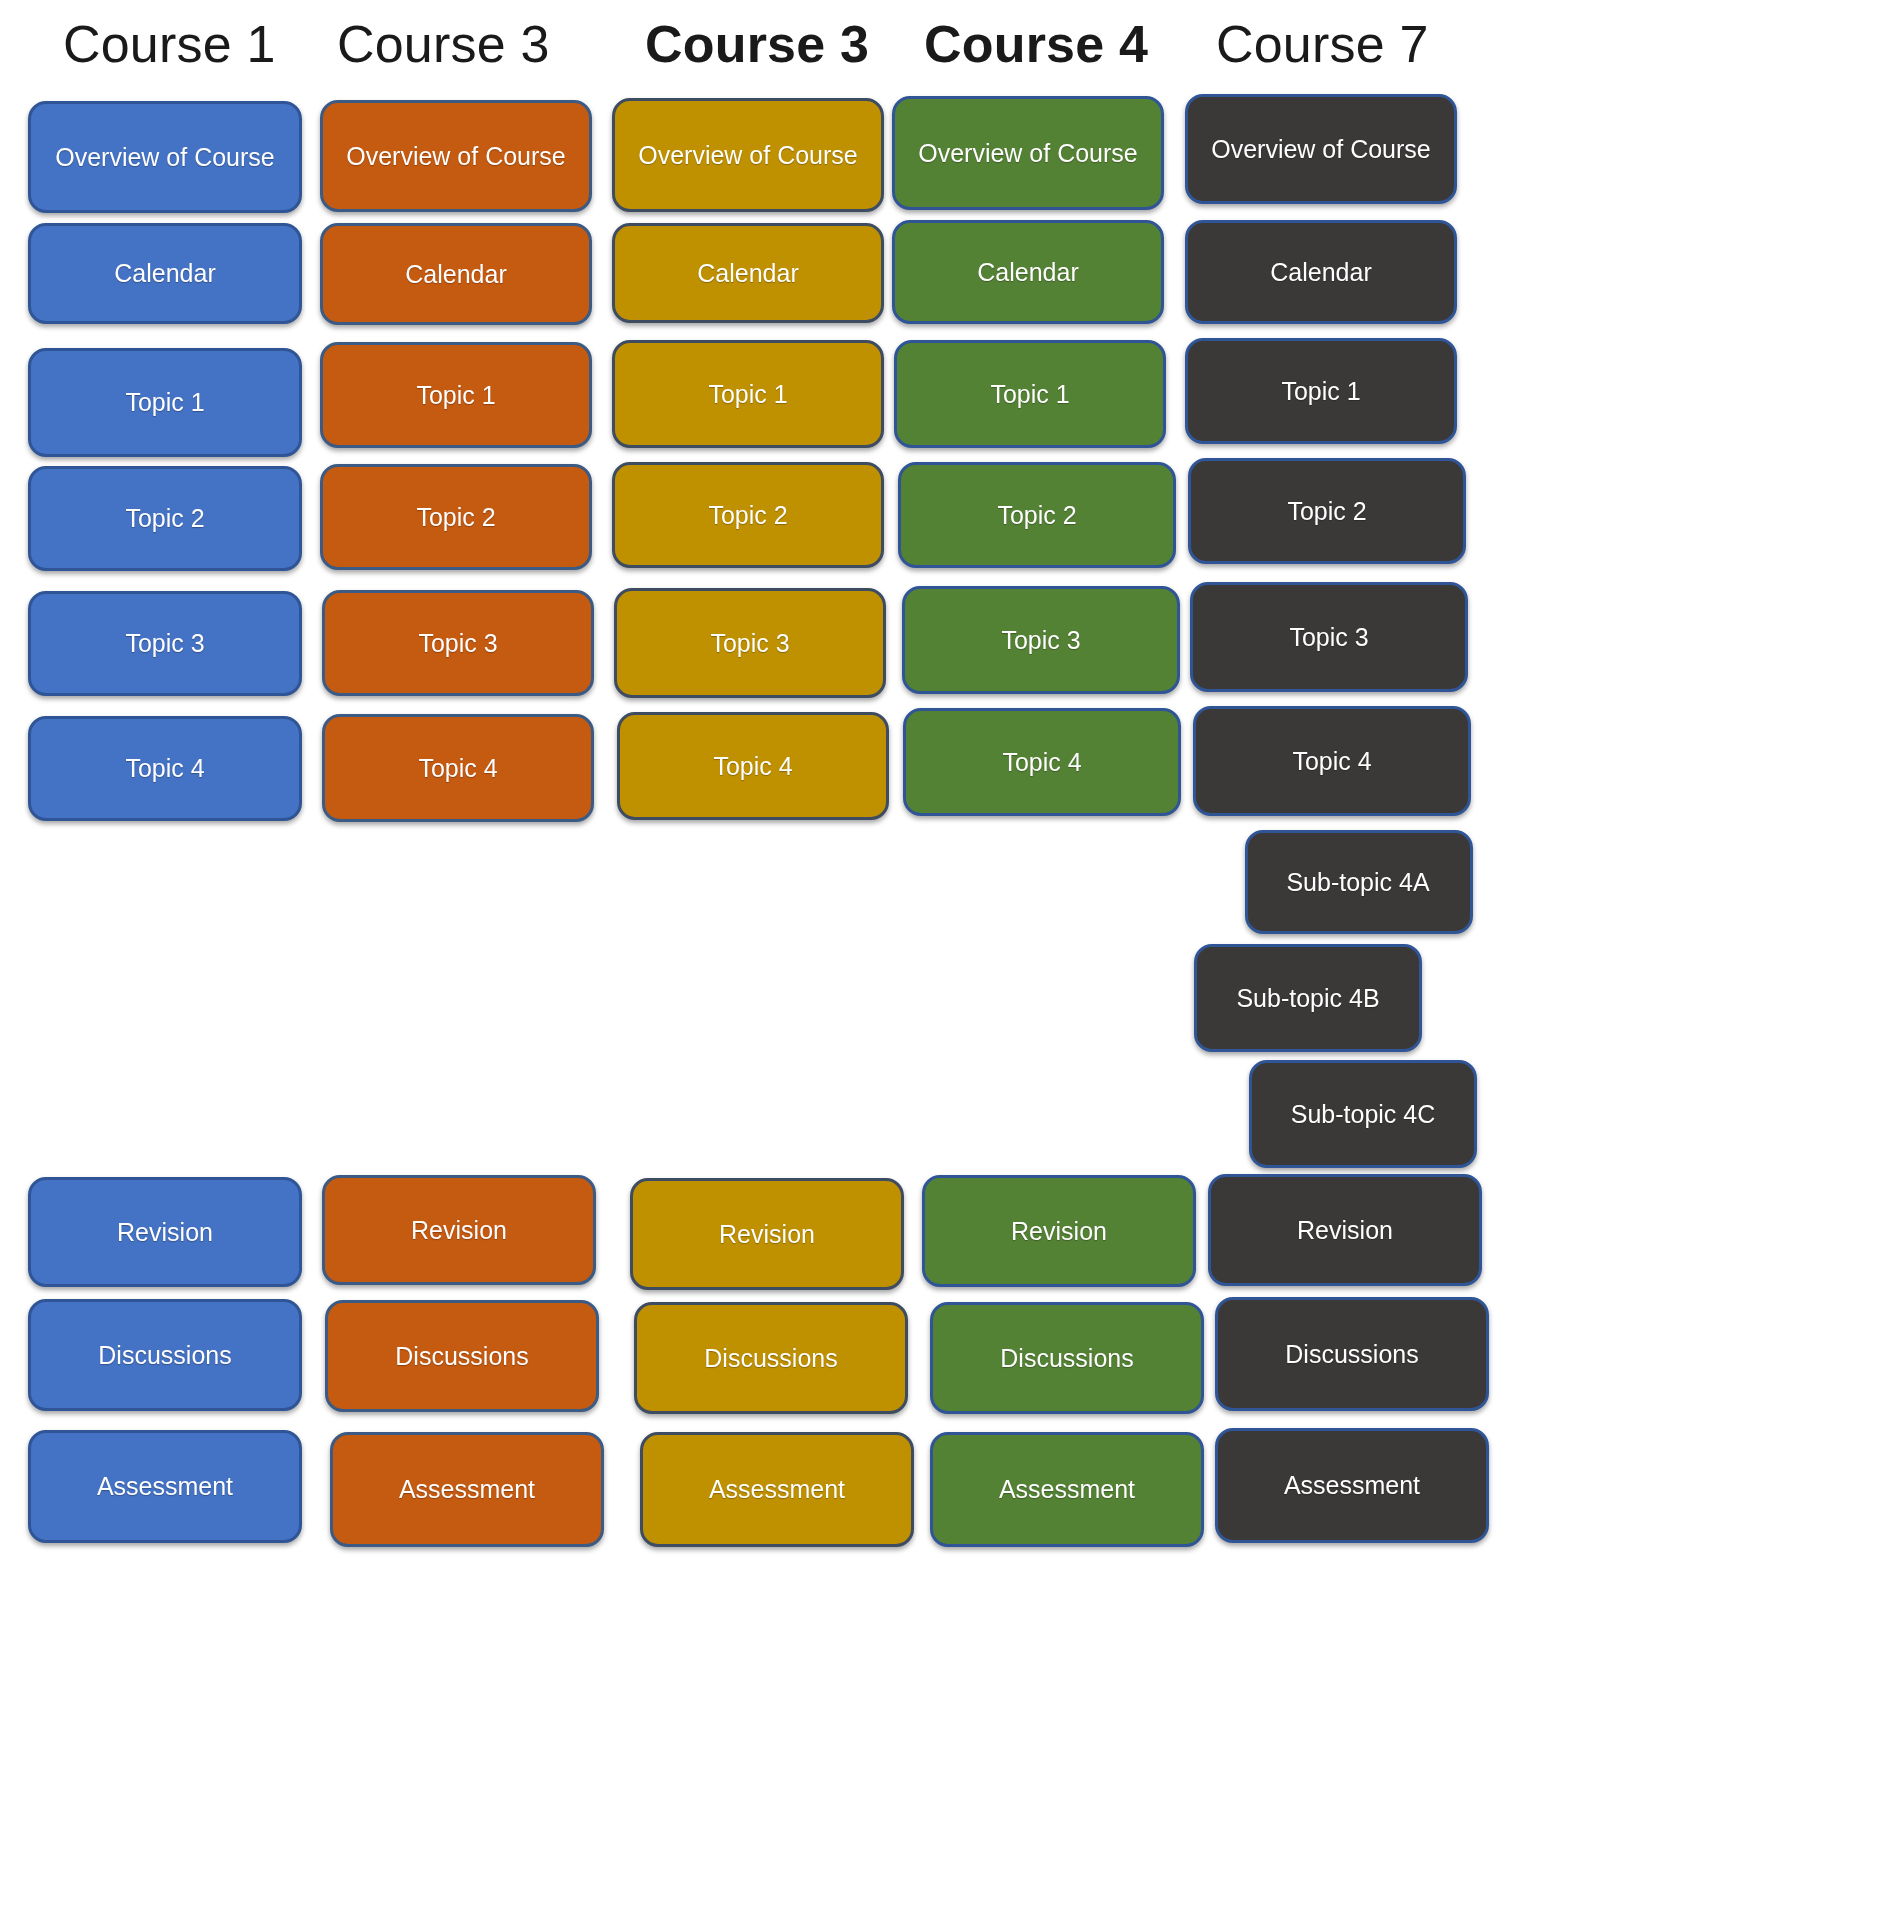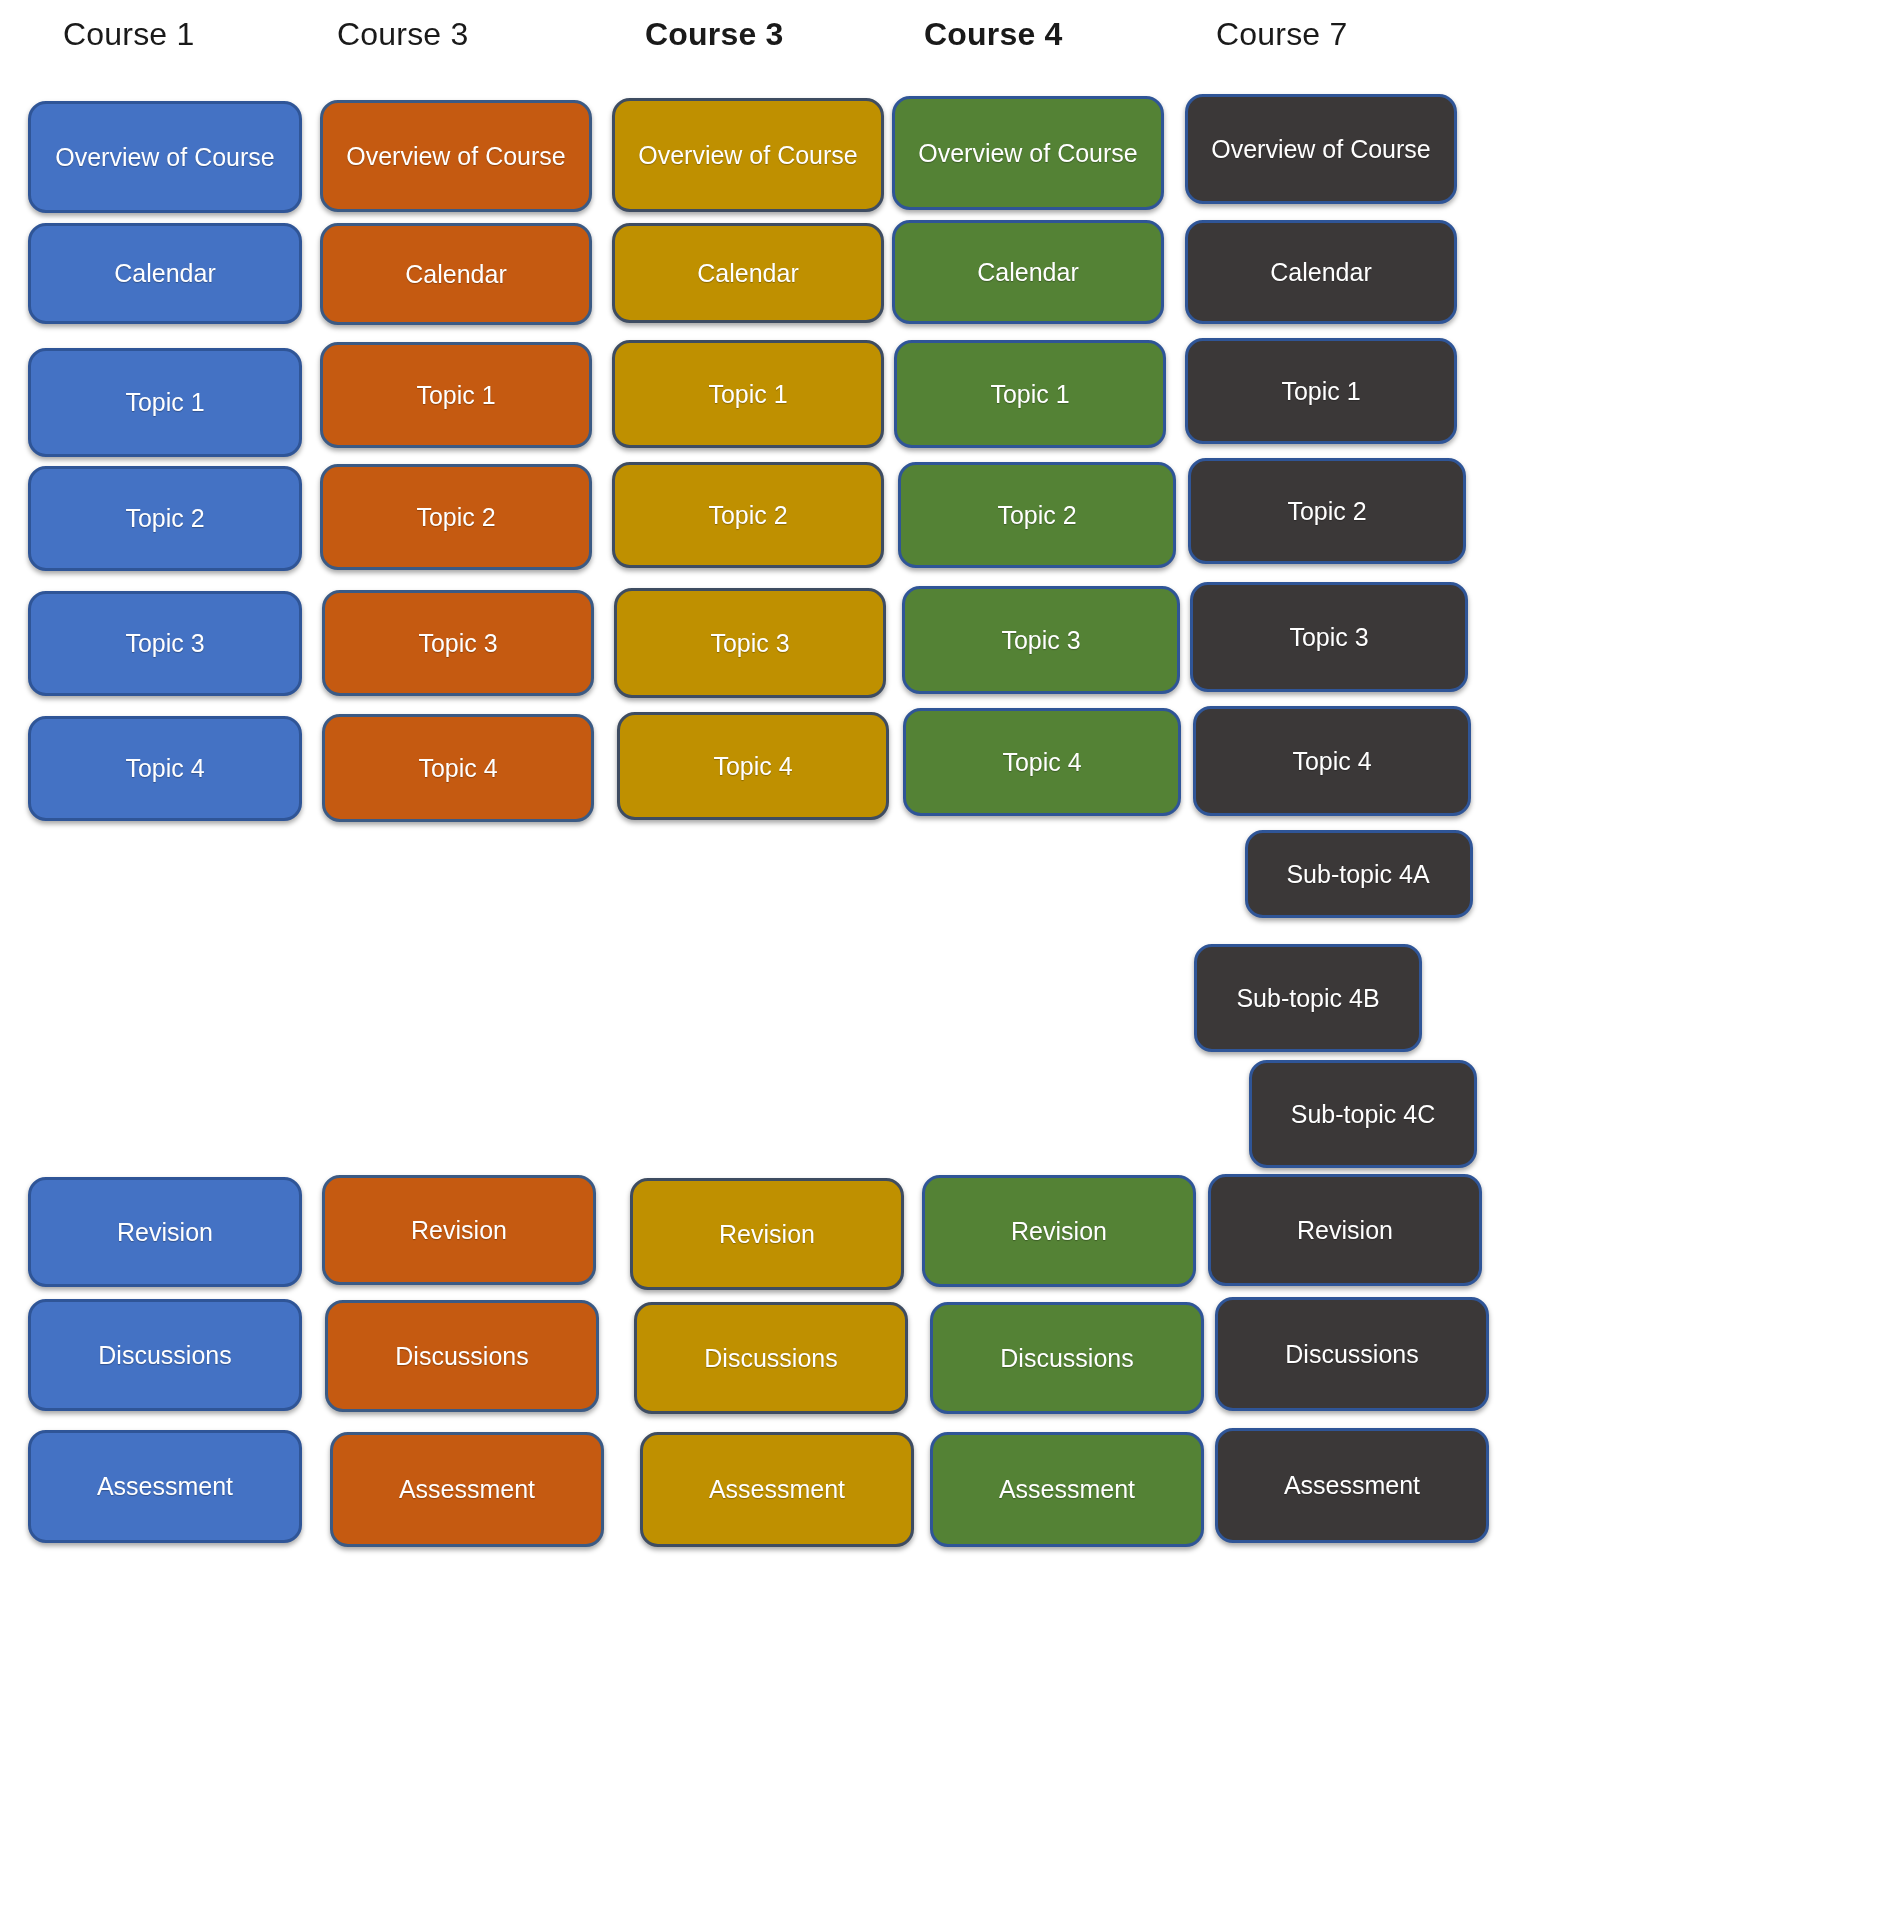--- a/index.html
+++ b/index.html
@@ -12,21 +12,21 @@
     position: relative;
     width: 1879px;
     height: 1929px;
     background: #ffffff;
     font-family: "Liberation Sans", "DejaVu Sans", sans-serif;
     overflow: hidden;
   }
   .col-header {
     position: absolute;
     color: #1a1a1a;
-    font-size: 32px;
+    font-size: 52px;
     font-weight: 400;
     letter-spacing: 0.2px;
     white-space: nowrap;
     line-height: 1;
   }
   .node {
     position: absolute;
     box-sizing: border-box;
     display: flex;
     align-items: center;
@@ -192,21 +192,21 @@
         </div>
         <div class="node c-dark" style="left: 1188px; top: 458px; width: 278px; height: 106px;">
           <span class="lbl">Topic 2</span>
         </div>
         <div class="node c-dark" style="left: 1190px; top: 582px; width: 278px; height: 110px;">
           <span class="lbl">Topic 3</span>
         </div>
         <div class="node c-dark" style="left: 1193px; top: 706px; width: 278px; height: 110px;">
           <span class="lbl">Topic 4</span>
         </div>
-        <div class="node c-dark" style="left: 1245px; top: 830px; width: 228px; height: 88px; padding-left: 8px;">
+        <div class="node c-dark" style="left: 1245px; top: 830px; width: 228px; height: 104px; padding-left: 8px;">
           <span class="lbl">Sub-topic 4A</span>
         </div>
         <div class="node c-dark" style="left: 1194px; top: 944px; width: 228px; height: 108px;">
           <span class="lbl">Sub-topic 4B</span>
         </div>
         <div class="node c-dark" style="left: 1249px; top: 1060px; width: 228px; height: 108px;">
           <span class="lbl">Sub-topic 4C</span>
         </div>
         <div class="node c-dark" style="left: 1208px; top: 1174px; width: 274px; height: 112px;">
           <span class="lbl">Revision</span>

